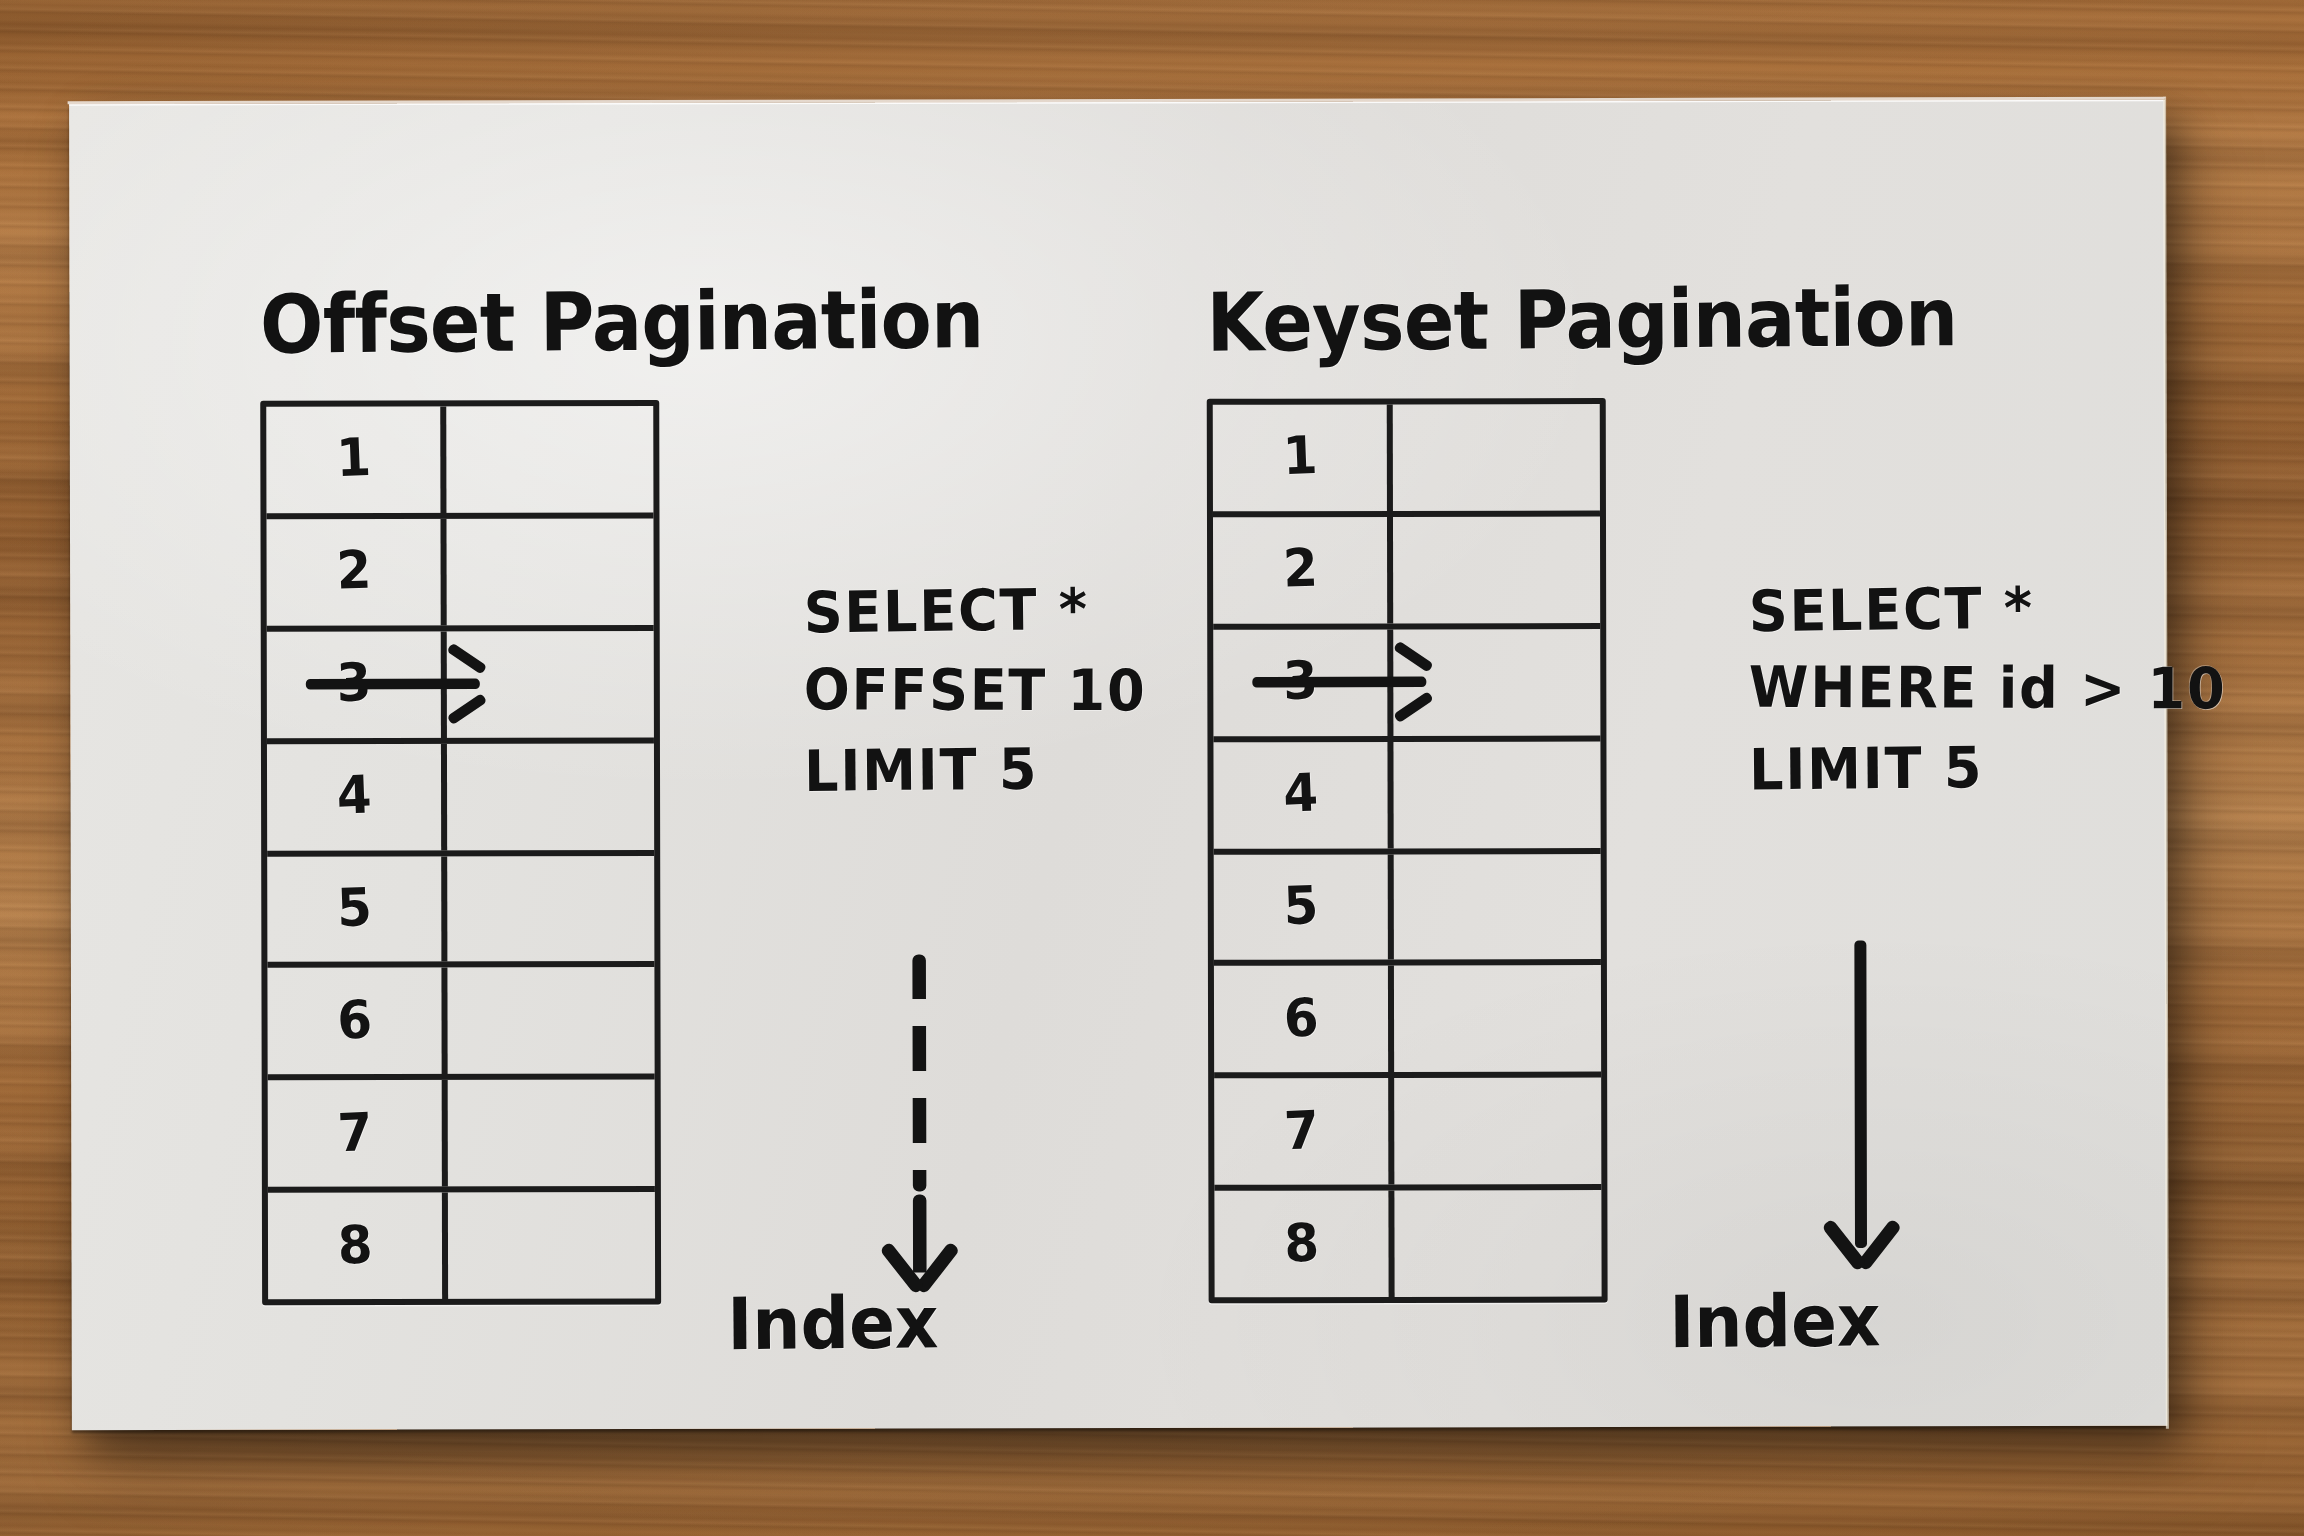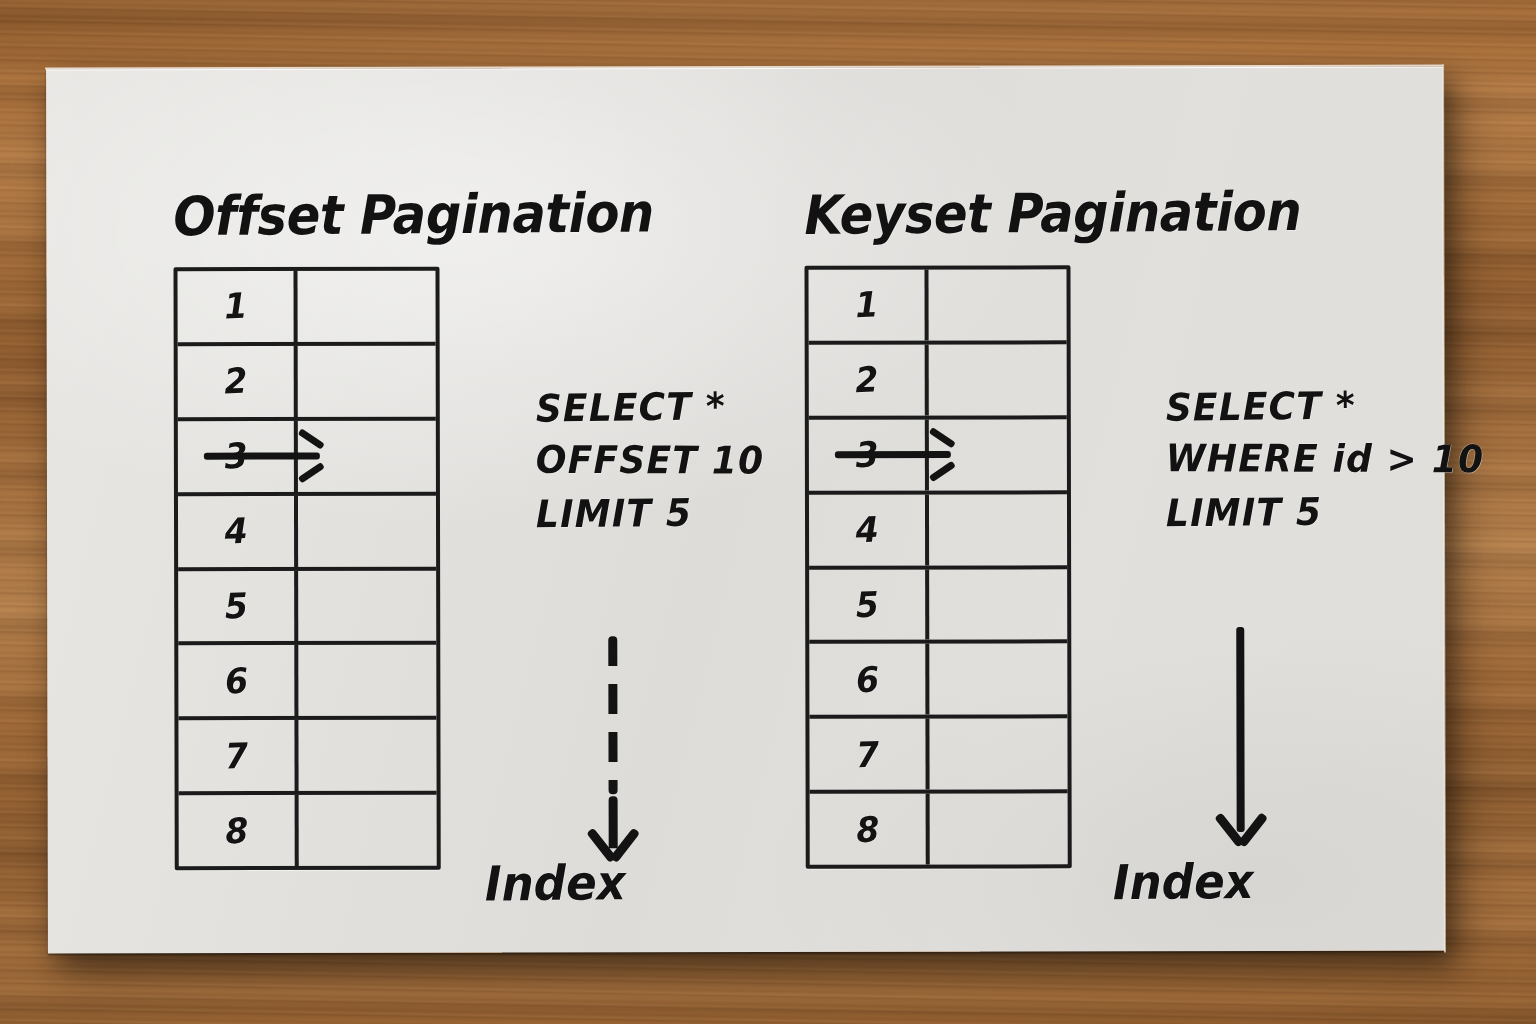--- a/index.html
+++ b/index.html
@@ -39,21 +39,20 @@
         #a76d38 8%,
         #b37a44 16%,
         #9a6331 26%,
         #8a5629 34%,
         #a36c39 46%,
         #b27c47 56%,
         #9c6533 68%,
         #8b5a2d 78%,
         #a36e3c 88%,
         #95602f 100%);
-    font-style: italic;
   }
   #desk-vignette {
     position:absolute; inset:0;
     background:
       radial-gradient(ellipse 120% 95% at 50% 45%,
         rgba(255,225,185,0.13) 0%,
         rgba(255,225,185,0.03) 45%,
         rgba(0,0,0,0.00) 62%,
         rgba(0,0,0,0.22) 100%);
     pointer-events:none;

